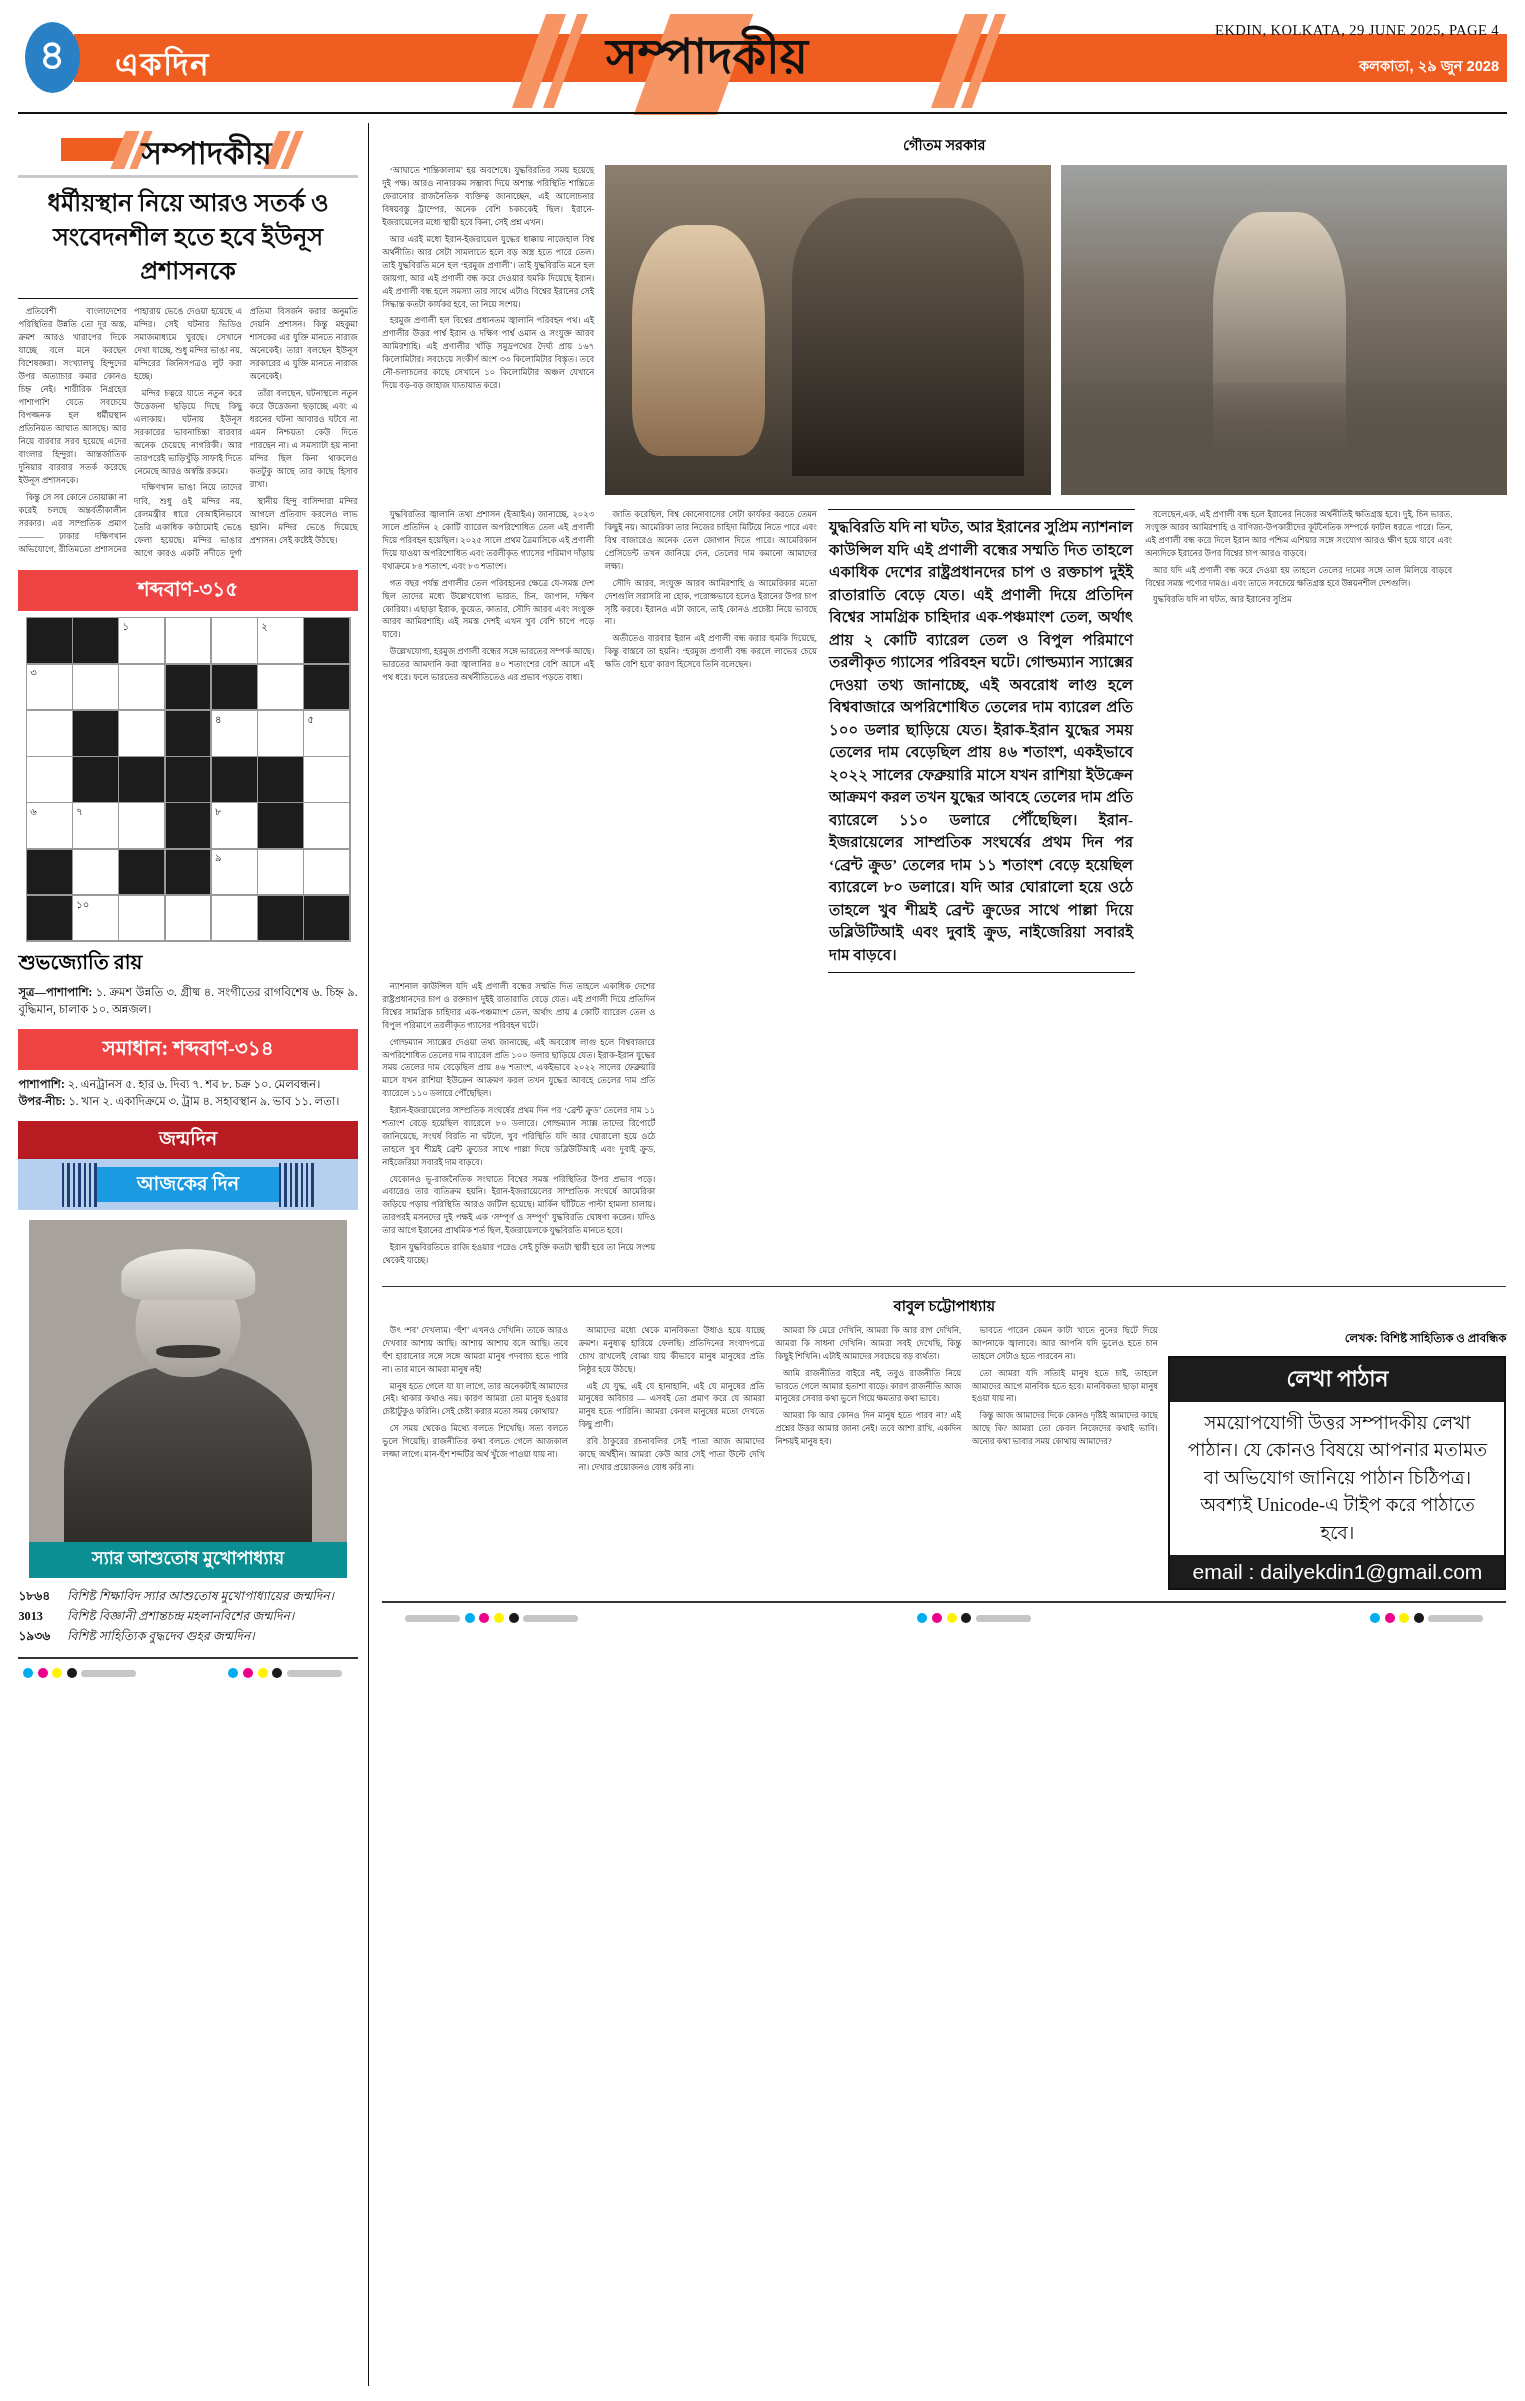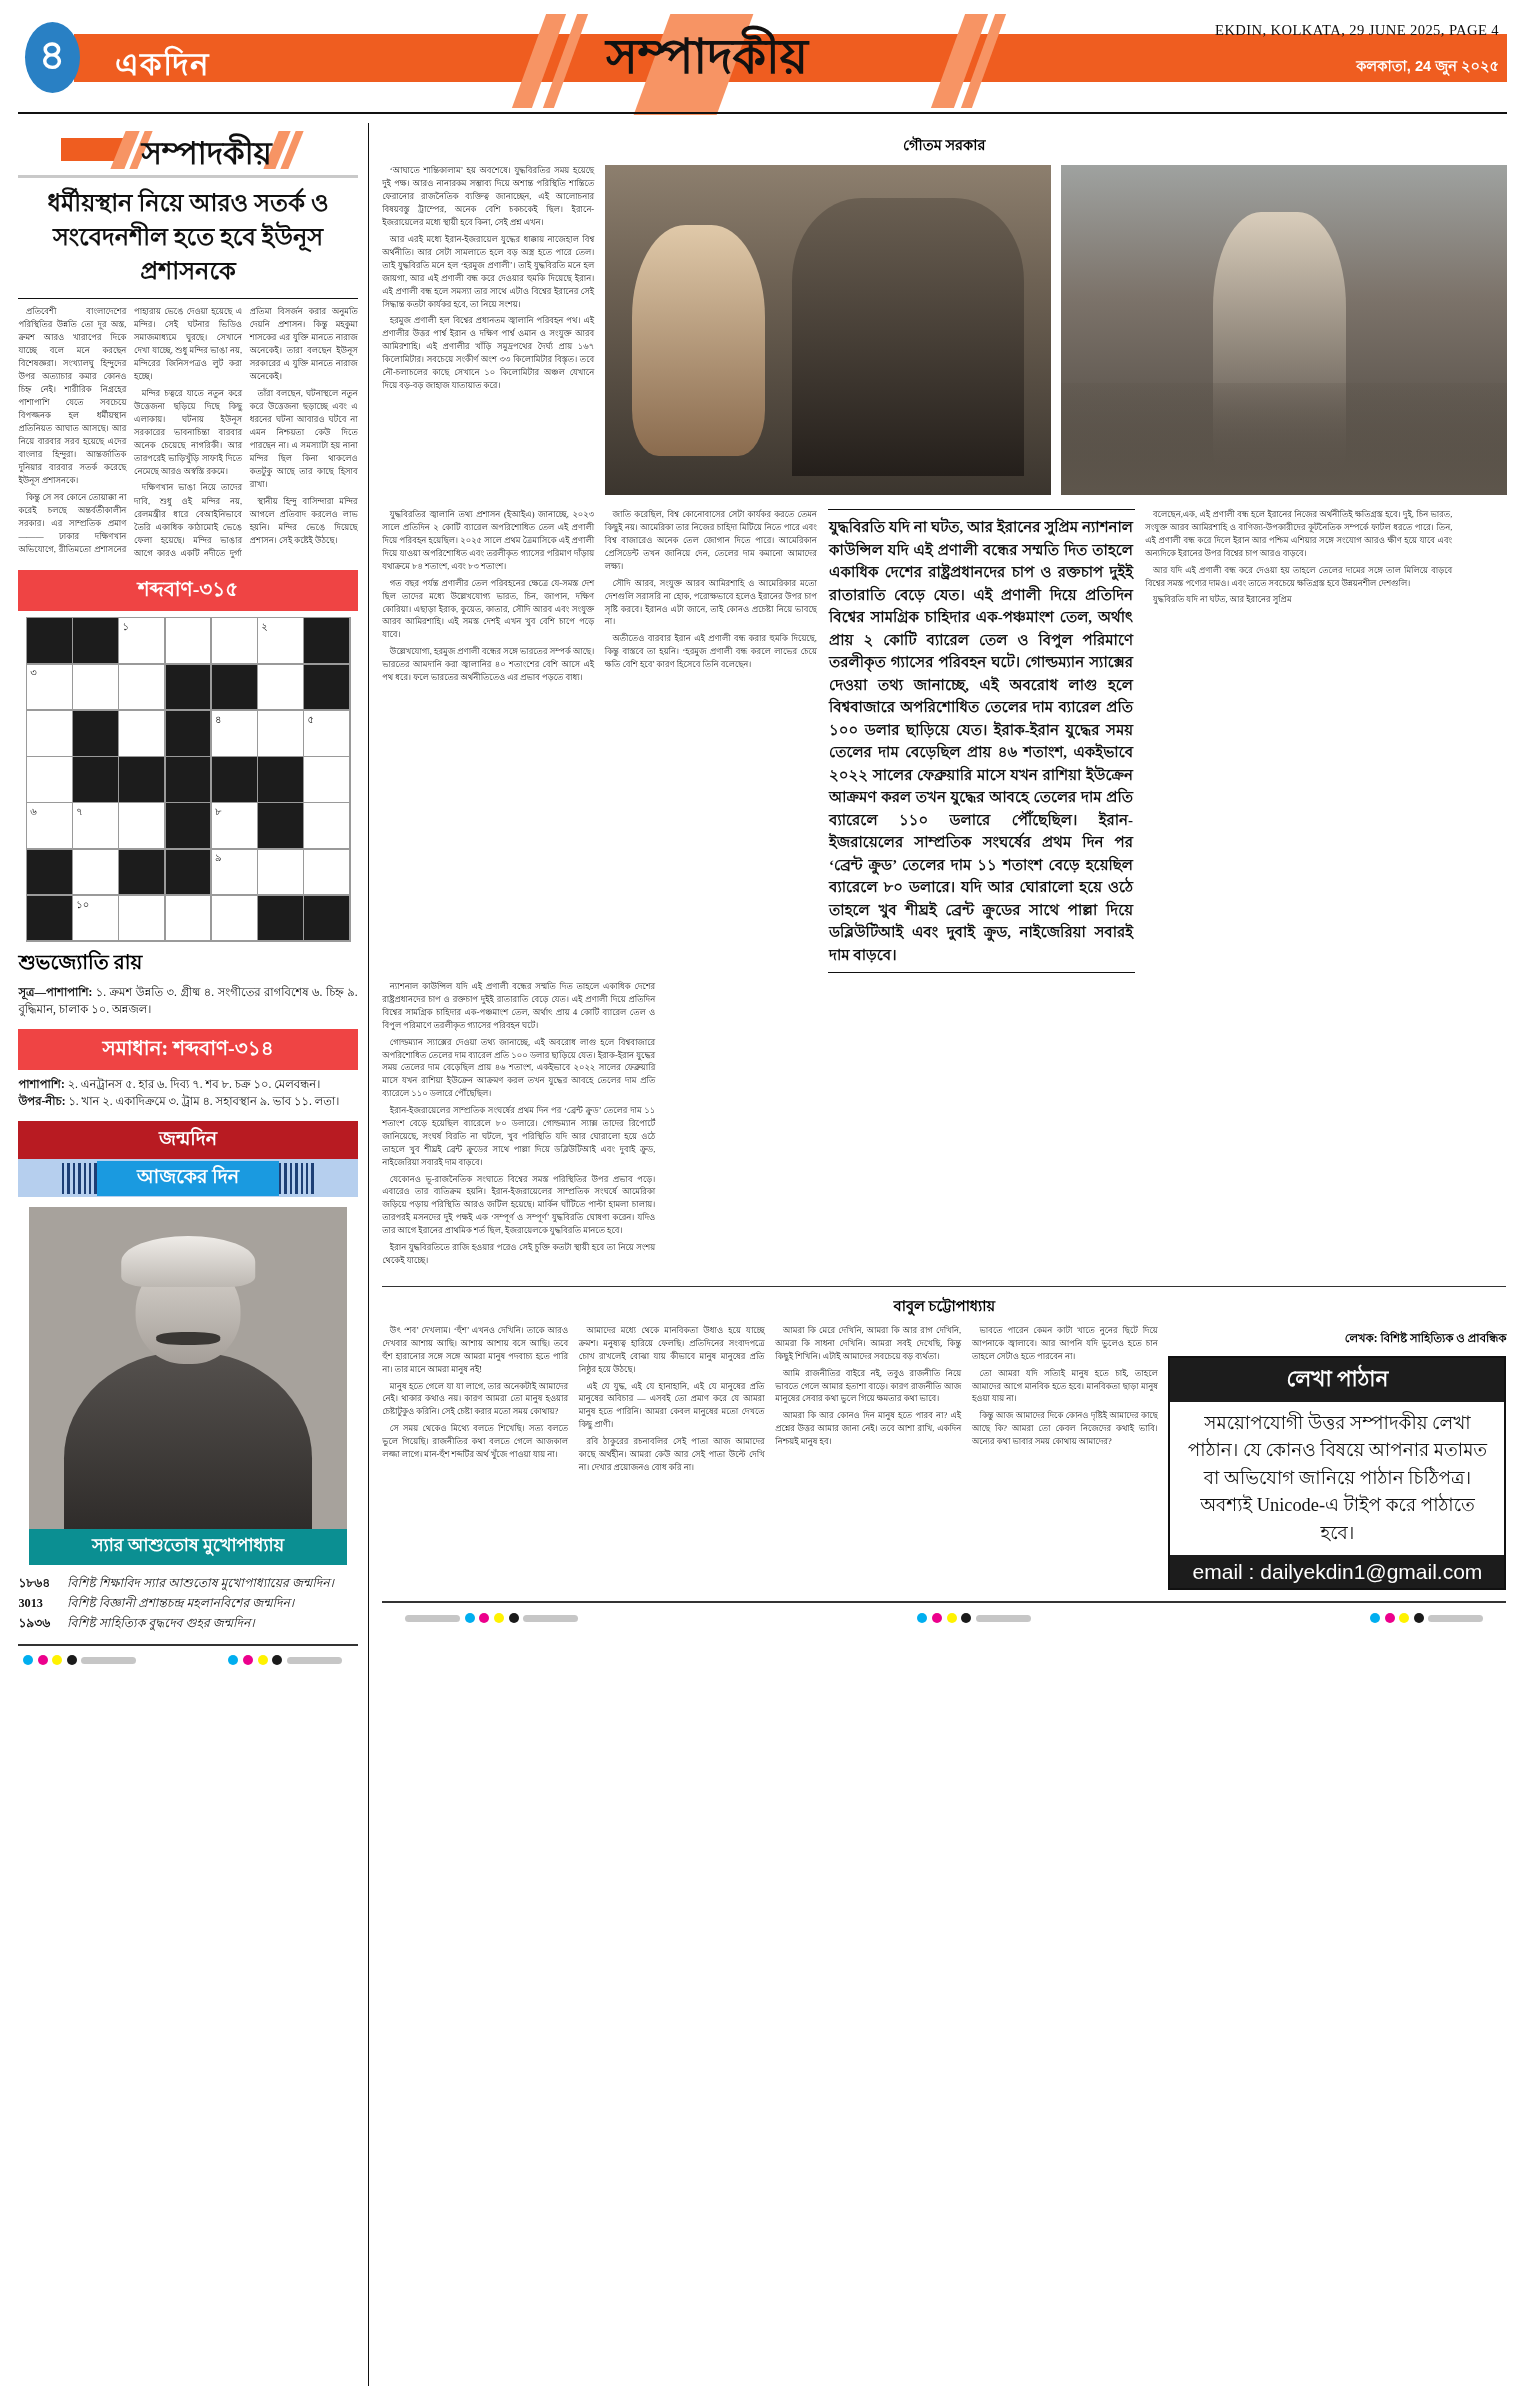--- a/index.html
+++ b/index.html
@@ -102,21 +102,21 @@
      font-family:"Liberation Serif", serif; margin: 4.6px 3.1px 4.6px 0; }
   .clue-block { font-size:11.5px; line-height:1.5; font-family:"Liberation Serif", serif;
      text-align: justify; color:#111; }
   .clue-block b { font-weight:bold; }
   .sol-block { font-size:11.5px; line-height:1.5; font-family:"Liberation Serif", serif; color:#111; }
   .sol-block b { font-weight: bold; }
 
   
   .bd-red { background:#b81b22; color:#fff; text-align:center; font-size:19px;
      font-weight:bold; padding:3.1px 0; margin-top:10.7px; font-family:"Liberation Serif", serif; }
-  .bd-blue-wrap { background:#b6cfee; height:38px; position:relative; display:flex;
+  .bd-blue-wrap { background:#b6cfee; height:51px; position:relative; display:flex;
      align-items:center; justify-content:center; }
   .bd-blue { background:#1a9ae0; color:#fff; font-size:19px; font-weight:bold;
      padding:1.5px 40px; font-family:"Liberation Serif", serif; z-index:2; }
   .stripes { position:absolute; top:3.1px; bottom:3.1px; width:35px;
      background: repeating-linear-gradient(to right,#1d3f75 0 2.3px,#b6cfee 2.3px 5.4px); }
   .stripes.l { left: 44px; } .stripes.r { right: 44px; }
 
   .portrait-wrap { margin-top:9.2px; padding: 0 10.7px; }
   .portrait {
     width: 100%; height: 322px;
@@ -231,21 +231,21 @@
     <div class="orange-band"></div>
     <div class="slash s1"></div>
     <div class="slash s2"></div>
     <div class="slash s3"></div>
     <div class="slash s4"></div>
     <div class="slash s5"></div>
     <div class="badge-circle">৪</div>
     <div class="brandname">একদিন</div>
     <div class="section-title-top">সম্পাদকীয়</div>
     <div class="head-right-en">EKDIN, KOLKATA, 29 JUNE 2025, PAGE 4</div>
-    <div class="head-right-bn">কলকাতা, 24 জুন ২০২৫</div>
+    <div class="head-right-bn">কলকাতা, ২৯ জুন 2028</div>
     <div class="mast-rule"></div>
   </div>
 
   <div class="body-grid">
 
     <div class="leftcol">
 
       <div class="edit-logo">
         <div class="bar"></div>
         <div class="sk k1"></div>

